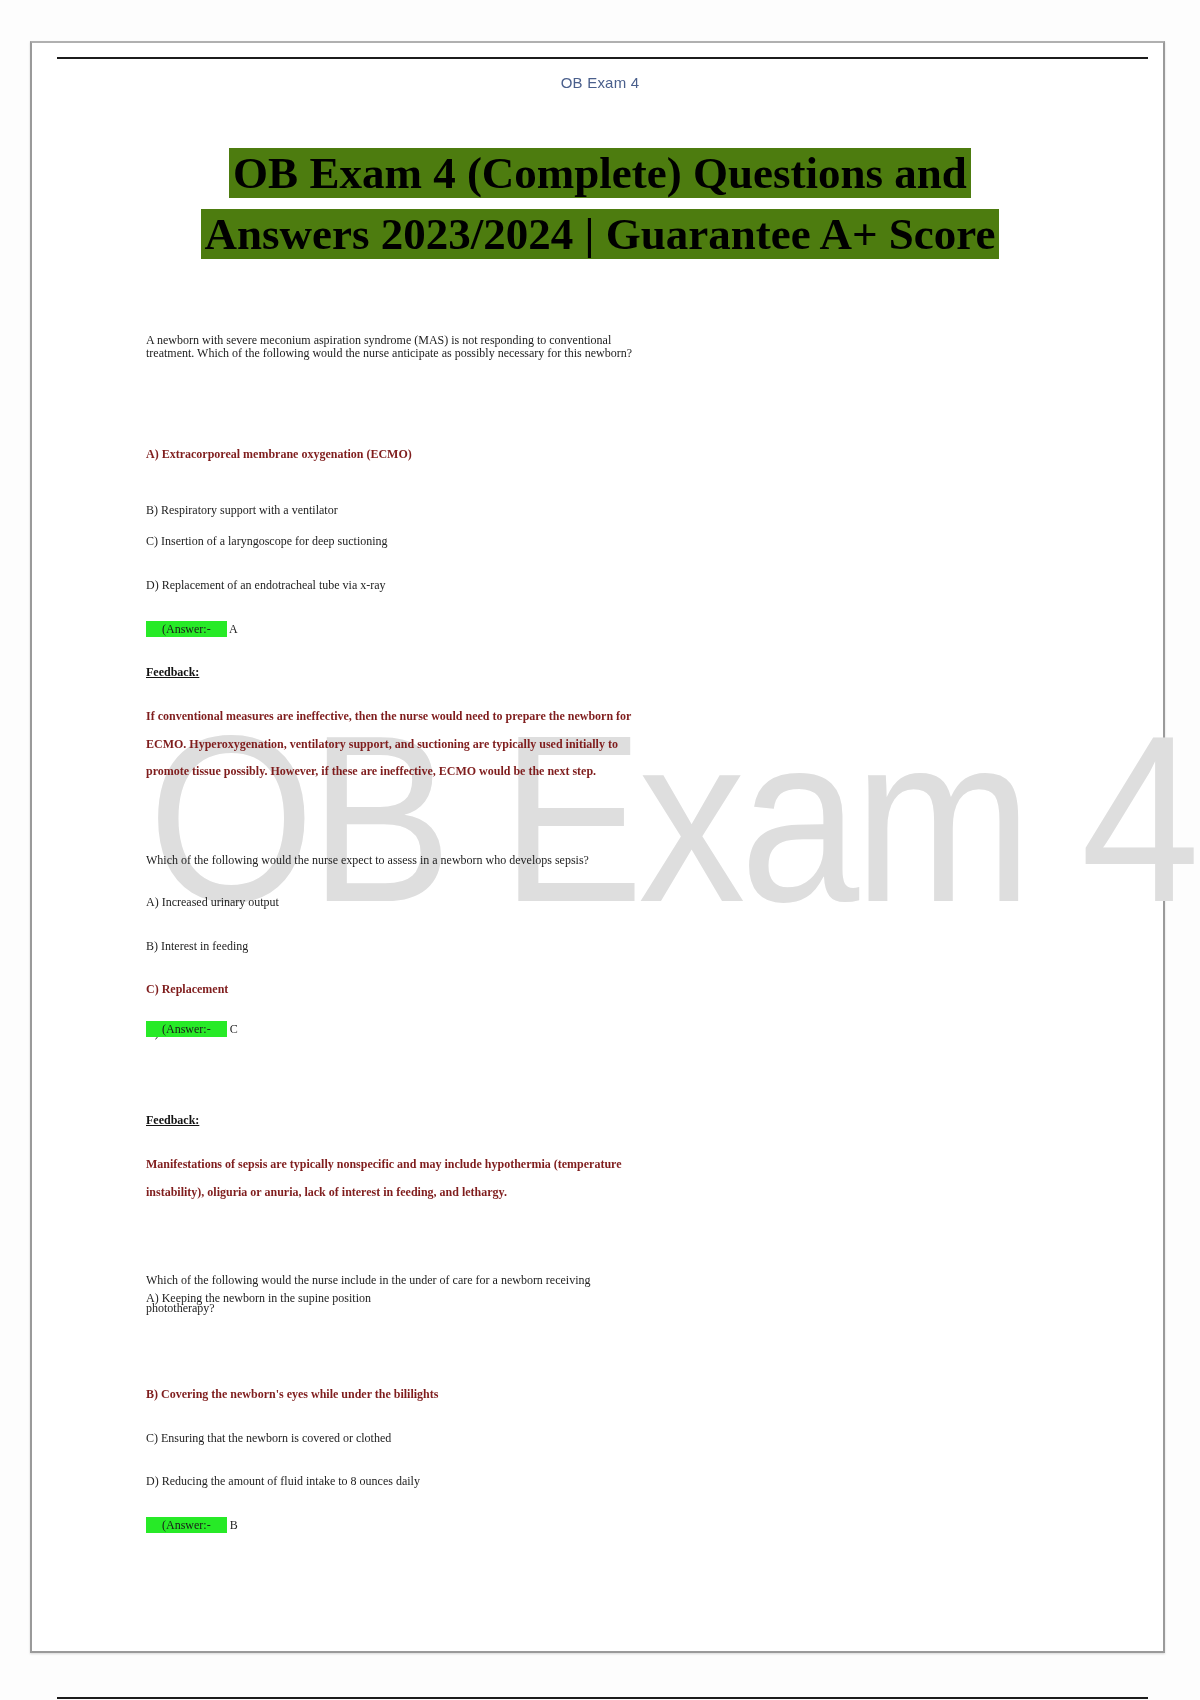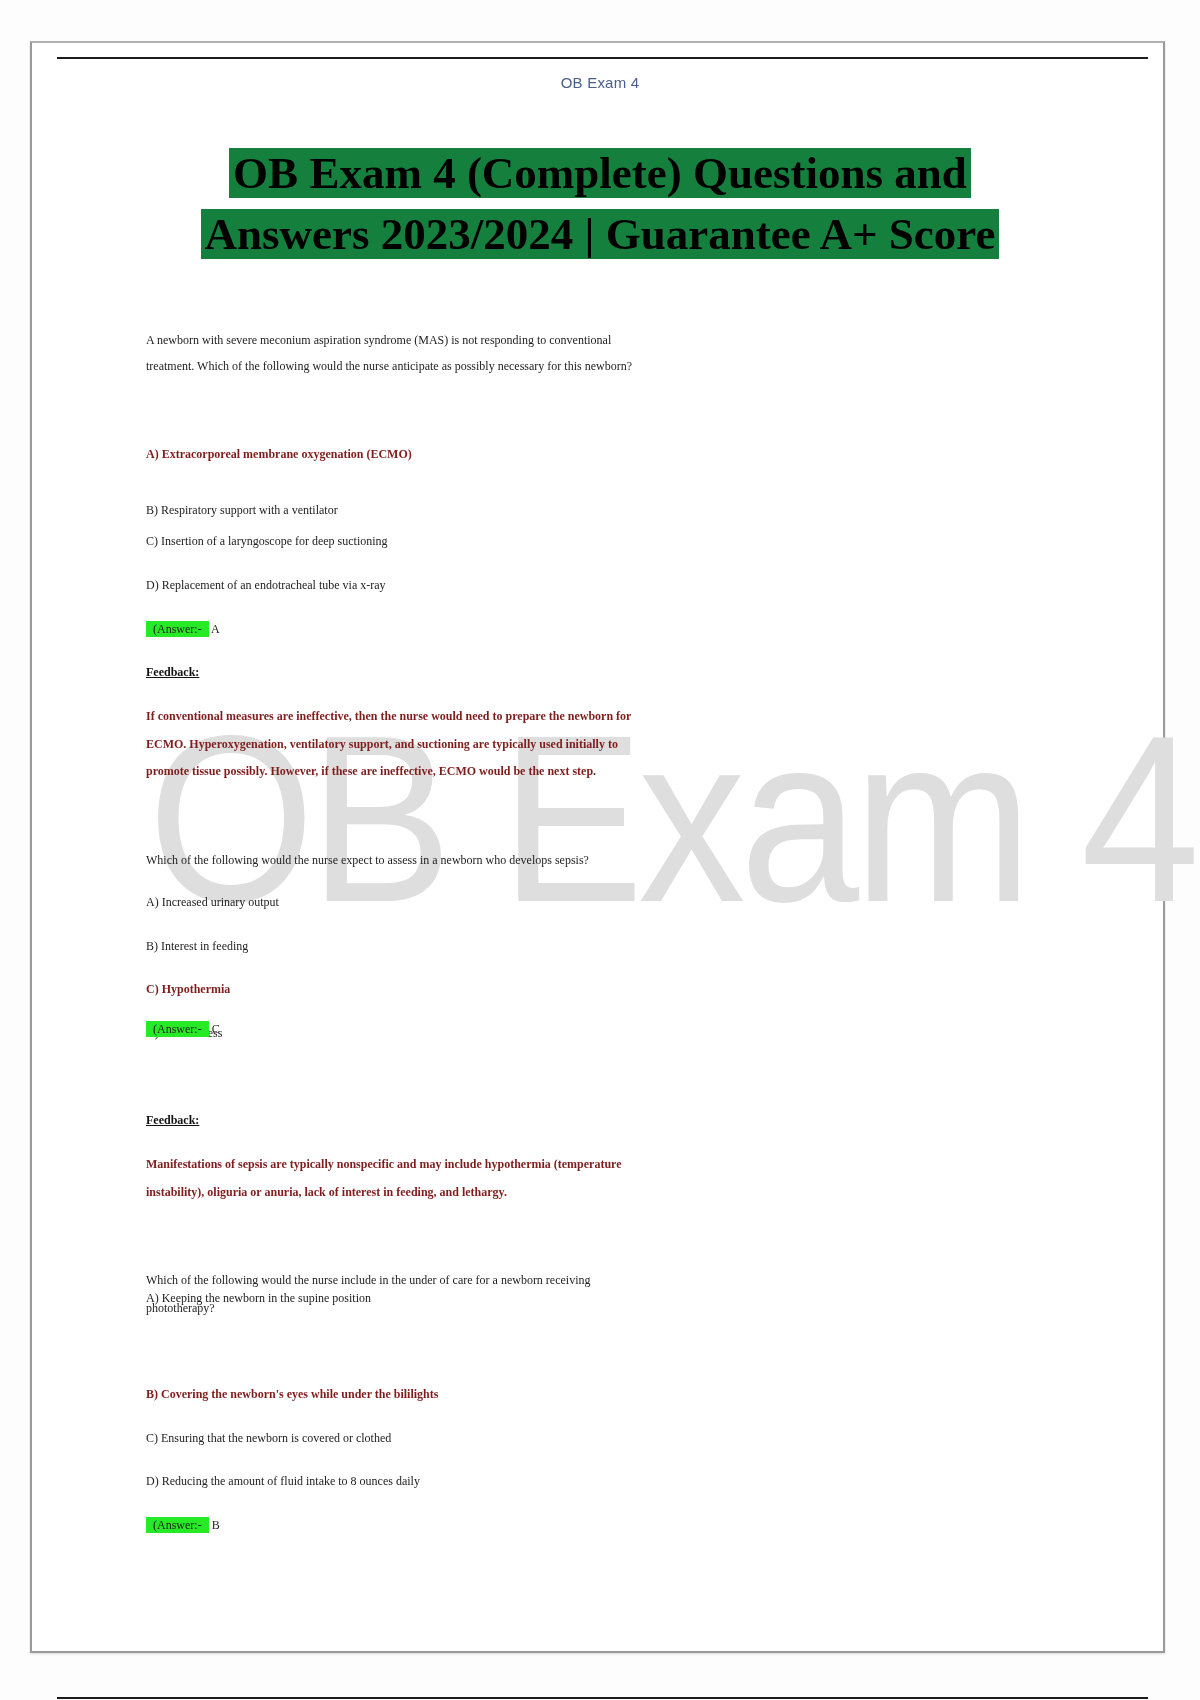--- a/index.html
+++ b/index.html
@@ -20,36 +20,36 @@
     }
     .running-header {
       position: absolute; left: 0; width: 1200px; top: 74px; text-align: center;
       font-family: "Liberation Sans", "DejaVu Sans", sans-serif;
       font-size: 15px; color: #4a5f8c; letter-spacing: 0.2px;
     }
     .title-line {
       position: absolute; left: 0; width: 1200px; text-align: center;
       font-weight: bold; font-size: 45px; line-height: 56px; color: #000;
     }
-    .title-line span { background: #15803d; padding: 0 4px; font-family: Liberation Serif, serif; }
+    .title-line span { background: #4d7c0f; padding: 0 4px; font-family: Liberation Serif, serif; }
     .watermark {
       position: absolute; left: 148px; top: 700px; width: 920px;
       font-family: "Liberation Sans", "DejaVu Sans", sans-serif;
       font-size: 238px; line-height: 238px; color: #dedede;
       letter-spacing: -6px; white-space: nowrap; z-index: 0;
       transform: scaleX(0.9); transform-origin: left top;
     }
     .line {
       position: absolute; left: 146px; width: 900px;
       font-size: 12px; line-height: 28px; white-space: nowrap; z-index: 1;
       color: #222;
     }
     .line.bold { font-weight: bold; color: #7f1d1d; }
     .feedback-label { font-weight: bold; text-decoration: underline; color: #111; }
-    .answer-tag { background: #27ea27; color: #1a1a1a; padding: 1px 7px; }
+    .answer-tag { background: #27ea27; color: #1a1a1a; padding: 1px 16px; }
   </style>
 </head>
 <body>
 
 <div class="page-frame"></div>
 <div class="rule" style="top:57px"></div>
 <div class="rule" style="top:1697px"></div>
 
 <div class="running-header">OB Exam 4</div>
 
@@ -57,42 +57,42 @@
   <span>OB Exam 4 (Complete) Questions and</span>
 </div>
 <div class="title-line" style="top:206px">
   <span>Answers 2023/2024 | Guarantee A+ Score</span>
 </div>
 
 <div class="watermark">OB Exam 4</div>
 
 <div>
   <div class="line" style="top:326px">A newborn with severe meconium aspiration syndrome (MAS) is not responding to conventional</div>
-  <div class="line" style="top:352px">treatment. Which of the following would the nurse anticipate as possibly necessary for this newborn?</div>
+  <div class="line" style="top:339px">treatment. Which of the following would the nurse anticipate as possibly necessary for this newborn?</div>
   <div class="line bold" style="top:440px">A) Extracorporeal membrane oxygenation (ECMO)</div>
   <div class="line" style="top:496px">B) Respiratory support with a ventilator</div>
   <div class="line" style="top:527px">C) Insertion of a laryngoscope for deep suctioning</div>
   <div class="line" style="top:571px">D) Replacement of an endotracheal tube via x-ray</div>
   <div class="line" style="top:615px">
     <span class="answer-tag">(Answer:-</span>
     <span>A</span>
   </div>
   <div class="line" style="top:658px">
     <span class="feedback-label">Feedback:</span>
   </div>
   <div class="line bold" style="top:702px">If conventional measures are ineffective, then the nurse would need to prepare the newborn for</div>
   <div class="line bold" style="top:730px">ECMO. Hyperoxygenation, ventilatory support, and suctioning are typically used initially to</div>
   <div class="line bold" style="top:757px">promote tissue possibly. However, if these are ineffective, ECMO would be the next step.</div>
 </div>
 
 <div>
   <div class="line" style="top:846px">Which of the following would the nurse expect to assess in a newborn who develops sepsis?</div>
   <div class="line" style="top:888px">A) Increased urinary output</div>
   <div class="line" style="top:932px">B) Interest in feeding</div>
-  <div class="line bold" style="top:975px">C) Hypothermia</div>
+  <div class="line bold" style="top:975px">C) Replacement</div>
   <div class="line" style="top:1019px">D) Wakefulness</div>
   <div class="line" style="top:1015px">
     <span class="answer-tag">(Answer:-</span>
     <span>C</span>
   </div>
   <div class="line" style="top:1106px">
     <span class="feedback-label">Feedback:</span>
   </div>
   <div class="line bold" style="top:1150px">Manifestations of sepsis are typically nonspecific and may include hypothermia (temperature</div>
   <div class="line bold" style="top:1178px">instability), oliguria or anuria, lack of interest in feeding, and lethargy.</div>

